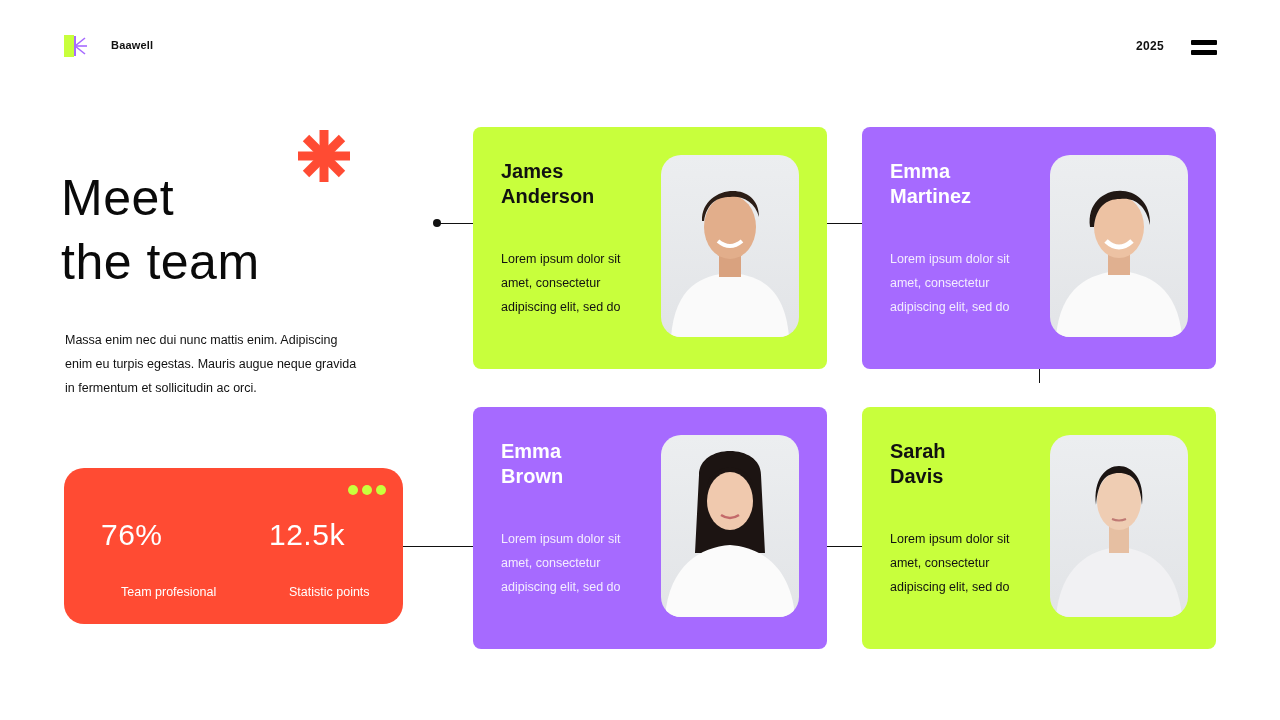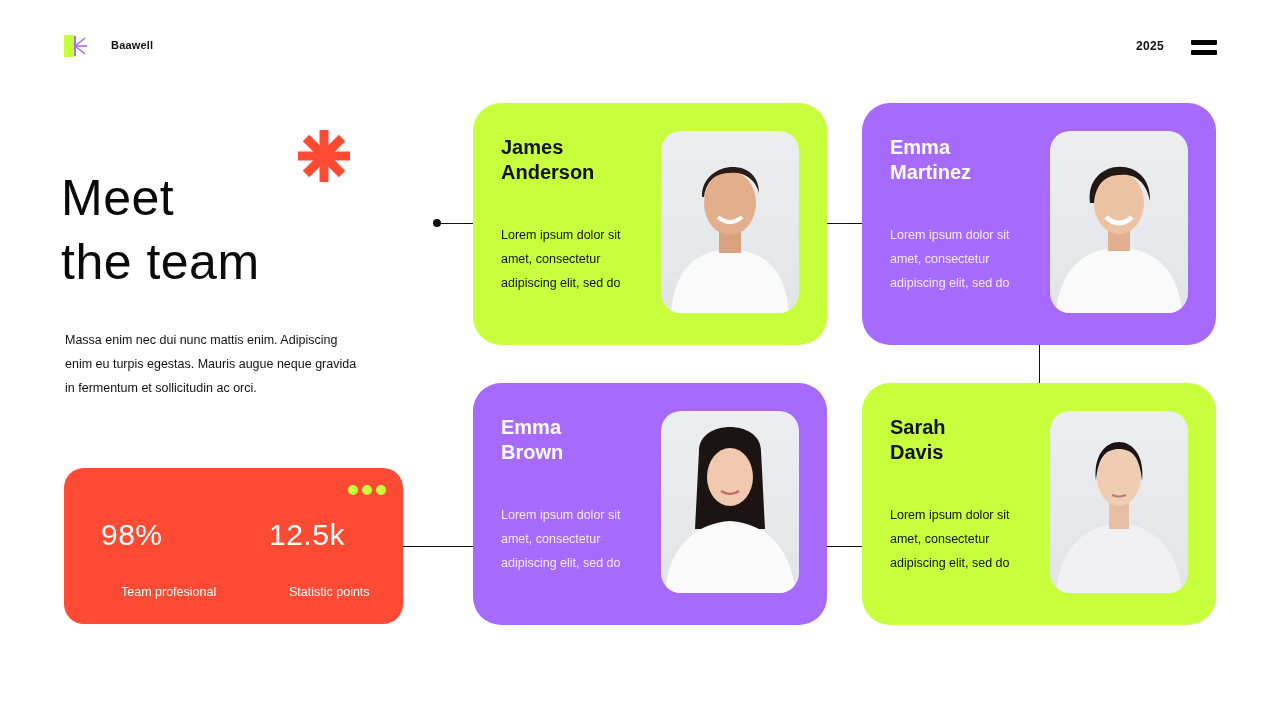--- a/index.html
+++ b/index.html
@@ -26,21 +26,21 @@
   .stats { position: absolute; left: 64px; top: 468px; width: 339px; height: 156px; background: #ff4b33; border-radius: 20px; color: #fff; }
   .dots { position: absolute; right: 17px; top: 17px; display: flex; gap: 4px; }
   .dots span { width: 10px; height: 10px; border-radius: 50%; background: #c8ff3c; }
   .stat-value { position: absolute; top: 50px; font-size: 30px; letter-spacing: 0.5px; }
   .stat-label { position: absolute; top: 117px; font-size: 12.5px; margin-left: 20px; }
   .s1 { left: 37px; } .s2 { left: 205px; }
 
   .line { position: absolute; background: #111; }
   .node { position: absolute; left: 433px; top: 219px; width: 8px; height: 8px; border-radius: 50%; background: #111; }
 
-  .card { position: absolute; width: 354px; height: 242px; border-radius: 28px; }
+  .card { position: absolute; width: 354px; height: 242px; border-radius: 8px; margin-top: 24px; }
   .card.lime { background: #c8ff3c; color: #111; }
   .card.purple { background: #a66aff; color: #fff; }
   .card .name { position: absolute; left: 28px; top: 32px; font-size: 20px; line-height: 25px; font-weight: bold; }
   .card .bio { position: absolute; left: 28px; top: 120px; width: 150px; font-size: 12.5px; line-height: 24px; }
   .card.purple .bio { color: #f3ecff; }
   .photo { position: absolute; left: 188px; top: 28px; width: 138px; height: 182px; border-radius: 20px; overflow: hidden; background: linear-gradient(#eceef0, #e2e4e7); }
 
   .c1 { left: 473px; top: 103px; }
   .c2 { left: 862px; top: 103px; }
   .c3 { left: 473px; top: 383px; }
@@ -78,21 +78,21 @@
   <div>the team</div>
 </div>
 <div class="desc">Massa enim nec dui nunc mattis enim. Adipiscing enim eu turpis egestas. Mauris augue neque gravida in fermentum et sollicitudin ac orci.</div>
 
 <div class="stats">
   <div class="dots">
       <span></span>
       <span></span>
       <span></span>
     </div>
-  <div class="stat-value s1">98%</div>
+  <div class="stat-value s1">76%</div>
   <div class="stat-label s1">Team profesional</div>
   <div class="stat-value s2">12.5k</div>
   <div class="stat-label s2">Statistic points</div>
 </div>
 
 <div class="node"></div>
 <div class="line" style="left:437px; top:223px; width:36px; height:1px;"></div>
 <div class="line" style="left:827px; top:223px; width:35px; height:1px;"></div>
 <div class="line" style="left:1039px; top:345px; width:1px; height:38px;"></div>
 <div class="line" style="left:827px; top:546px; width:35px; height:1px;"></div>

